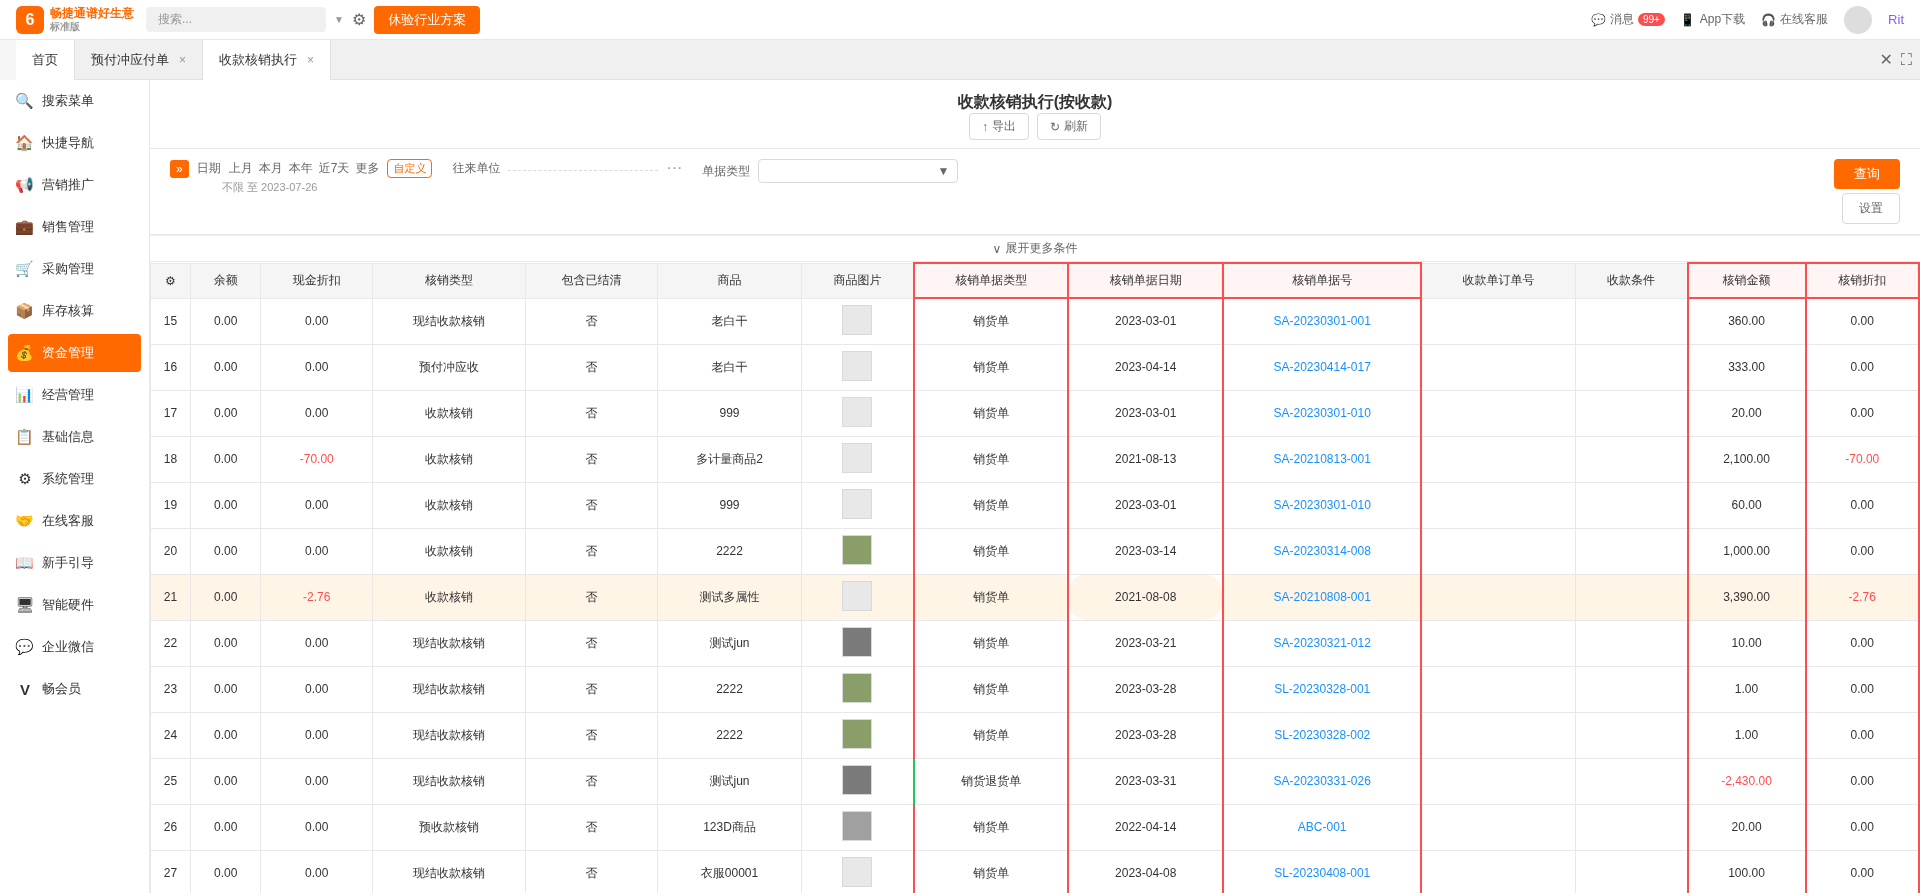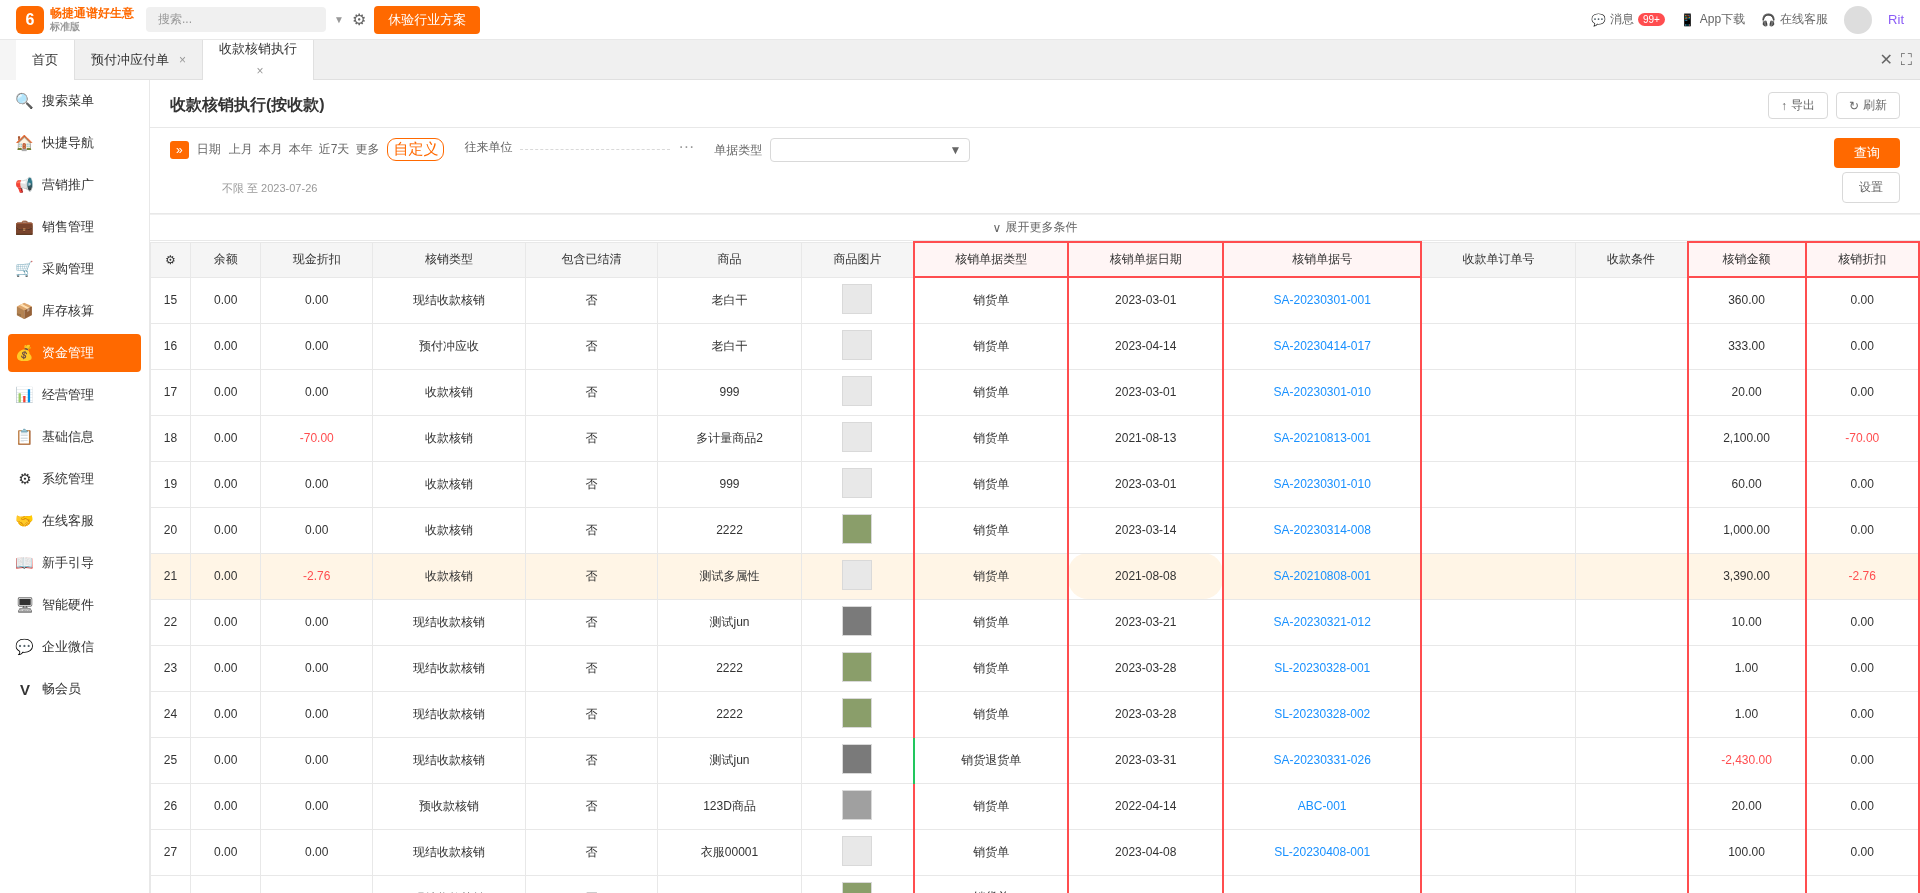--- a/index.html
+++ b/index.html
@@ -15,47 +15,47 @@
     .gear-icon { color: #666; font-size: 16px; cursor: pointer; }
     .orange-btn { background: #ff6900; color: white; border: none; border-radius: 4px; padding: 5px 14px; font-size: 13px; cursor: pointer; }
     .top-bar-right { display: flex; align-items: center; gap: 16px; color: #666; font-size: 12px; }
     .badge { background: #ff4d4f; color: white; border-radius: 10px; padding: 1px 5px; font-size: 10px; }
     .top-right-item { display: flex; align-items: center; gap: 4px; cursor: pointer; }
     .user-avatar { width: 28px; height: 28px; background: #ddd; border-radius: 50%; }
 
     
     .tab-bar { height: 40px; background: #f0f0f0; display: flex; align-items: center; border-bottom: 1px solid #e0e0e0; margin-left: 16px; }
     .tab-item { height: 40px; padding: 0 16px; display: flex; align-items: center; gap: 6px; font-size: 13px; cursor: pointer; border-right: 1px solid #e0e0e0; white-space: nowrap; }
-    .tab-item.active { background: #fff; color: #333; font-weight: 500; flex-direction: column; }
+    .tab-item.active { background: #fff; color: #333; font-weight: 500; }
     .tab-item.home { background: #fff; color: #333; }
     .tab-close { color: #999; font-size: 12px; margin-left: 4px; }
     .tab-bar-right { margin-left: auto; display: flex; align-items: center; padding-right: 8px; gap: 8px; }
     .tab-bar-icon { color: #666; font-size: 16px; cursor: pointer; }
 
     
     .layout { display: flex; height: calc(893px - 80px); }
     .sidebar { width: 150px; background: #fff; border-right: 1px solid #e8e8e8; display: flex; flex-direction: column; }
     .sidebar-item { display: flex; align-items: center; gap: 8px; padding: 12px 16px; font-size: 13px; color: #333; cursor: pointer; }
     .sidebar-item.active { background: #ff6900; color: #fff; border-radius: 4px; margin: 2px 8px; padding: 10px 8px; }
     .sidebar-icon { width: 18px; height: 18px; display: flex; align-items: center; justify-content: center; font-size: 15px; }
 
     
     .main-content { flex: 1; overflow: hidden; display: flex; flex-direction: column; background: #f5f5f5; }
-    .page-header { background: #fff; padding: 12px 20px 8px; display: flex; align-items: center; justify-content: space-between; border-bottom: 1px solid #e8e8e8; }
+    .page-header { background: #fff; padding: 12px 20px 8px; display: flex; align-items: center; justify-content: space-between; border-bottom: 1px solid #e8e8e8; flex-direction: column; }
     .page-title { font-size: 16px; font-weight: 600; color: #333; }
     .header-actions { display: flex; gap: 8px; }
     .action-btn { border: 1px solid #d9d9d9; background: #fff; border-radius: 4px; padding: 4px 12px; font-size: 12px; cursor: pointer; display: flex; align-items: center; gap: 4px; color: #666; }
 
     
     .filter-bar { background: #fff; padding: 10px 20px; border-bottom: 1px solid #e8e8e8; }
     .filter-label { color: #666; font-size: 12px; white-space: nowrap; }
     .filter-links { display: flex; gap: 6px; }
     .filter-link { color: #666; font-size: 12px; cursor: pointer; }
-    .filter-link.custom { color: #ff6900; font-size: 15px; border: 1px solid #ff6900; border-radius: 9px; padding: 1px 5px; }
-    .filter-date-range { color: #999; font-size: 11px; margin-top: 20px; }
+    .filter-link.custom { color: #ff6900; font-size: 11px; border: 1px solid #ff6900; border-radius: 4px; padding: 1px 5px; }
+    .filter-date-range { color: #999; font-size: 11px; margin-top: 2px; }
     .dotted-select { border: none; border-bottom: 1px dashed #d9d9d9; padding: 2px 8px; color: #999; font-size: 12px; min-width: 120px; cursor: pointer; }
     .three-dots { color: #999; font-size: 16px; cursor: pointer; }
     .filter-type-select { border: 1px solid #d9d9d9; border-radius: 4px; padding: 4px 8px; font-size: 12px; color: #666; min-width: 120px; cursor: pointer; display: flex; align-items: center; justify-content: space-between; min-width: 200px; }
     .query-btn { background: #ff6900; color: white; border: none; border-radius: 4px; padding: 6px 20px; font-size: 13px; cursor: pointer; }
     .settings-btn { border: 1px solid #d9d9d9; background: #fff; border-radius: 4px; padding: 6px 16px; font-size: 12px; cursor: pointer; color: #666; }
     .expand-btn { display: flex; align-items: center; gap: 4px; color: #666; font-size: 12px; cursor: pointer; }
 
     
     .table-container { flex: 1; overflow: auto; background: #fff; margin: 0; }
     .data-table { width: 100%; border-collapse: collapse; font-size: 12px; }

